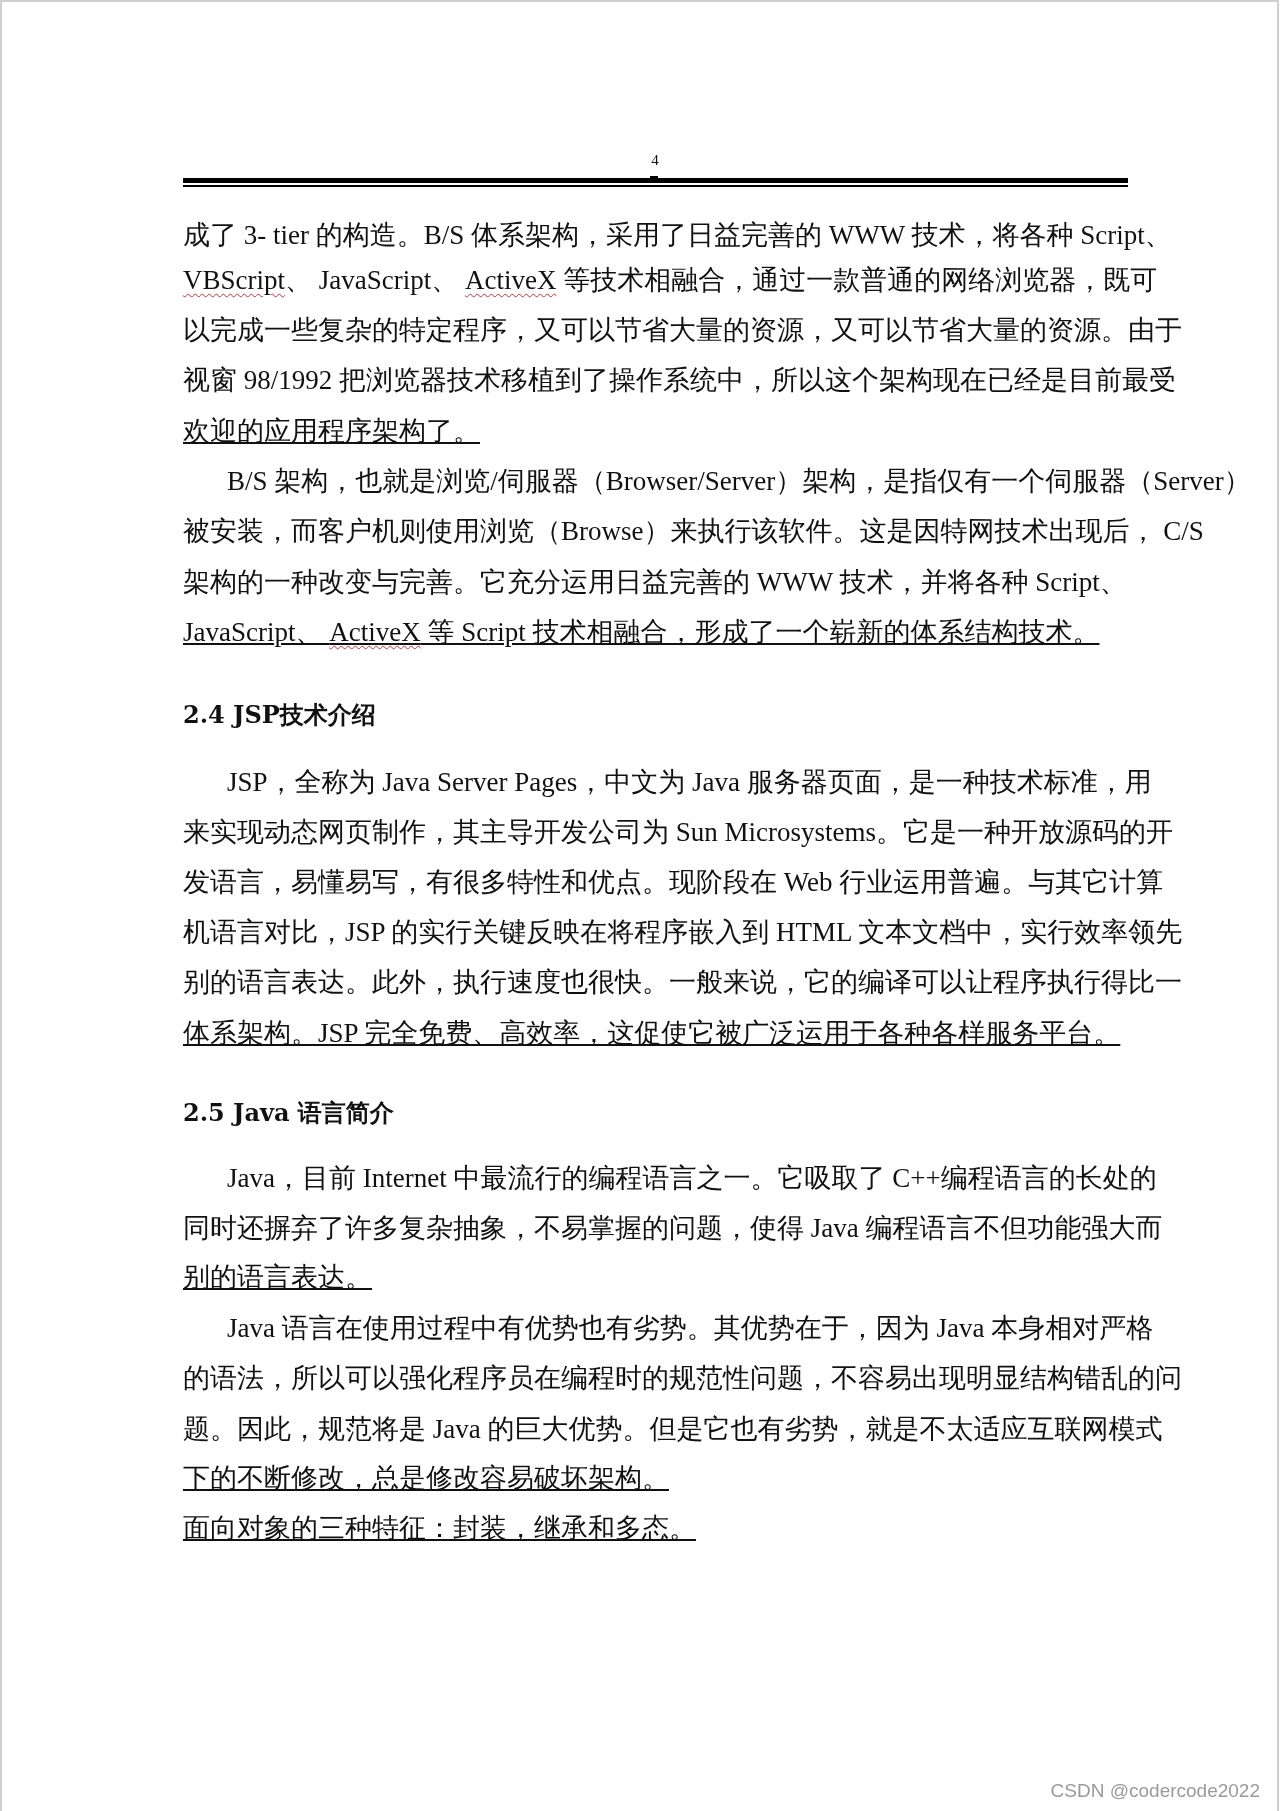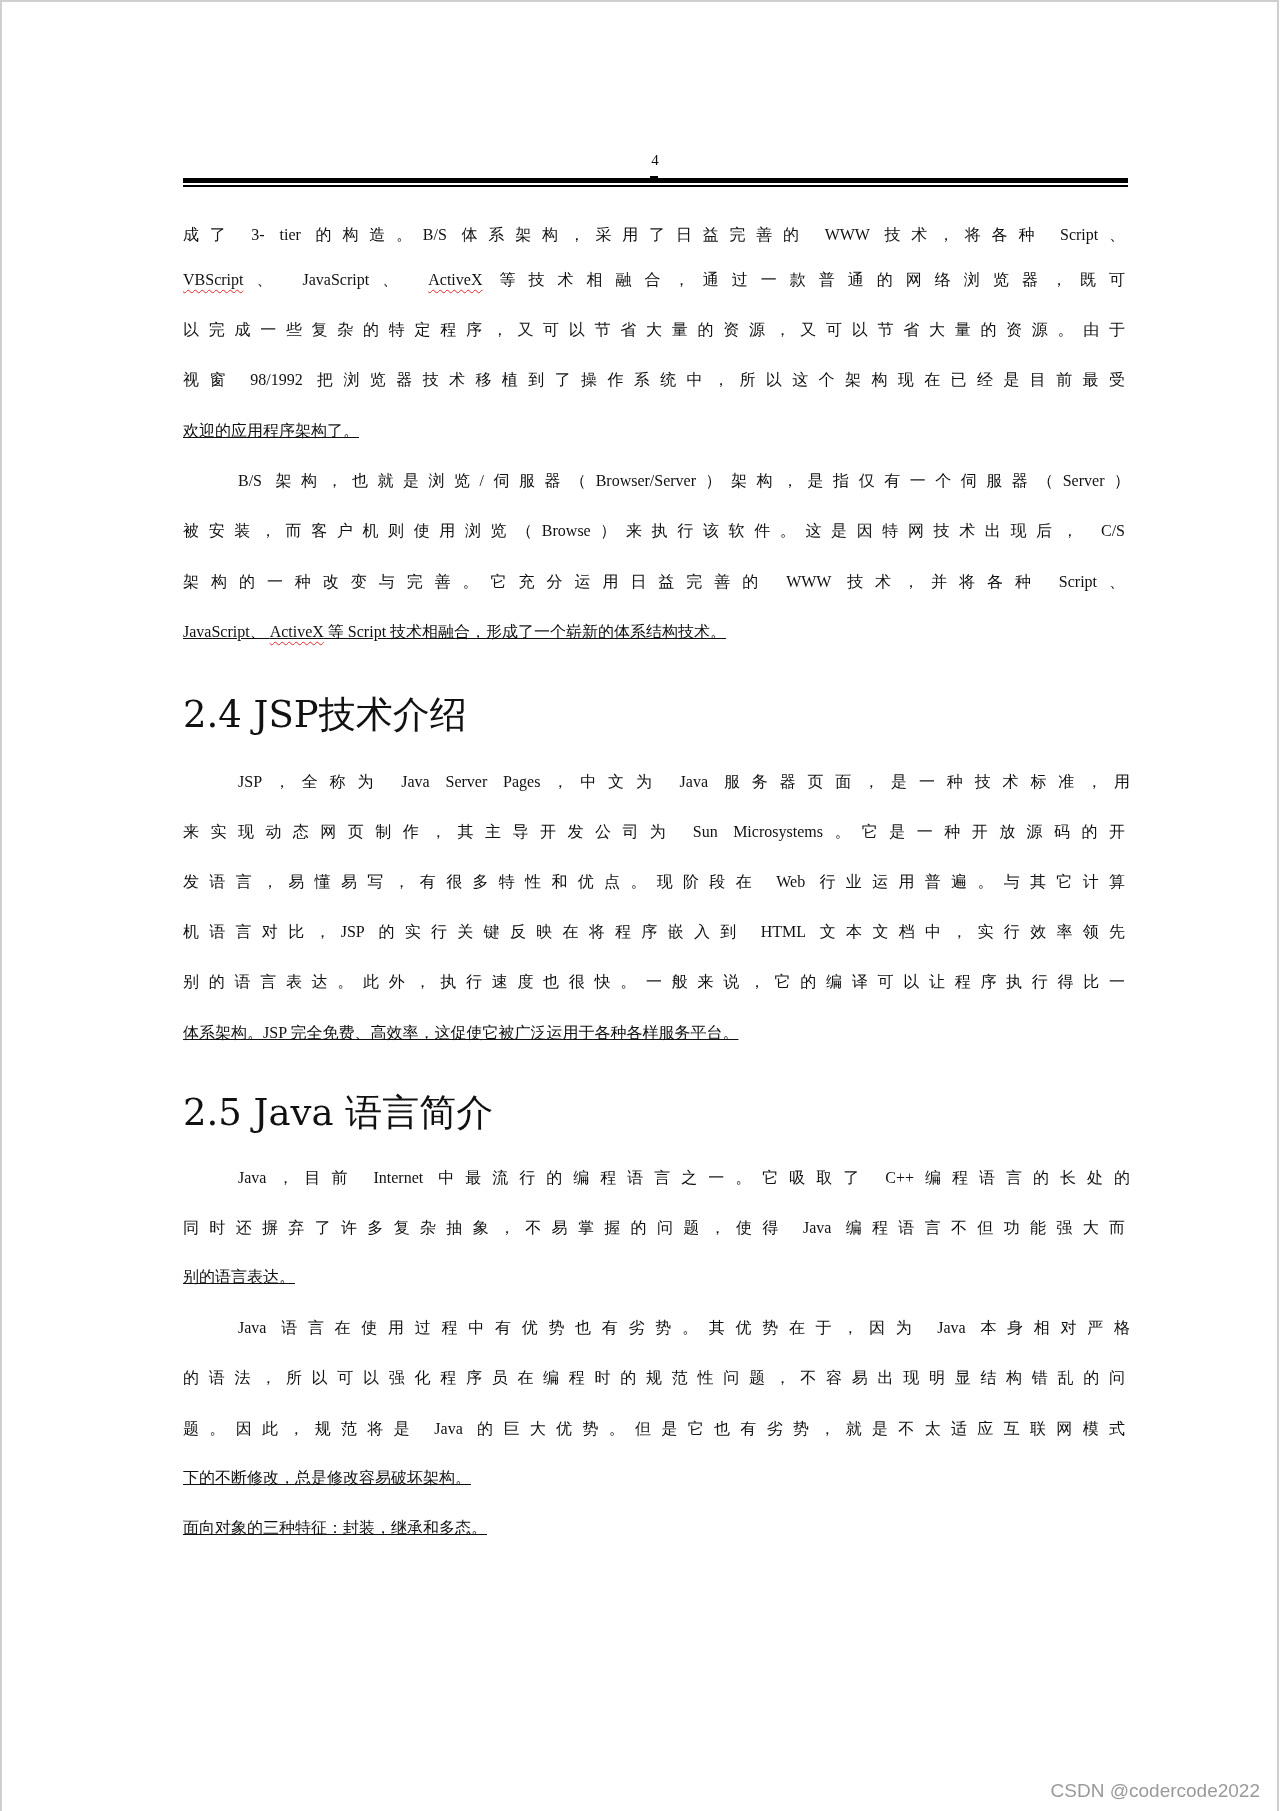--- a/index.html
+++ b/index.html
@@ -17,28 +17,28 @@
   .page-number {
     position: absolute; left: 640px; width: 30px; top: 152px;
     text-align: center; font-size: 15px; color: #111;
   }
   .cursor-mark { position: absolute; left: 650px; top: 176px; width: 8px; height: 2px; background: #000; }
   .rule-thick { position: absolute; left: 183px; width: 945px; top: 178px; height: 5px; background: #000; }
   .rule-thin { position: absolute; left: 183px; width: 945px; top: 185px; height: 2px; background: #000; }
 
   .line {
     position: absolute; left: 183px; width: 942px; height: 30px;
-    font-size: 16px; line-height: 30px; white-space: nowrap;
+    font-size: 27px; line-height: 30px; white-space: nowrap;
     text-align: justify; text-align-last: justify;
   }
-  .line.indent { left: 238px; width: 892px; font-family: Liberation Serif, serif; }
+  .line.indent { left: 227px; width: 892px; font-family: Liberation Serif, serif; }
   .line.last { text-align-last: left; text-decoration: underline; }
   .heading {
     position: absolute; left: 183px; height: 34px;
-    font-size: 37px; line-height: 34px; font-weight: normal; white-space: nowrap;
+    font-size: 24px; line-height: 34px; font-weight: bold; white-space: nowrap;
     font-family: "DejaVu Serif", "Liberation Serif", serif;
     text-align: center;
   }
   .squiggle {
     text-decoration: underline wavy #e0292b;
     text-decoration-thickness: 1px;
     text-underline-offset: 4px;
   }
   .watermark {
     position: absolute; right: 20px; top: 1780px;

